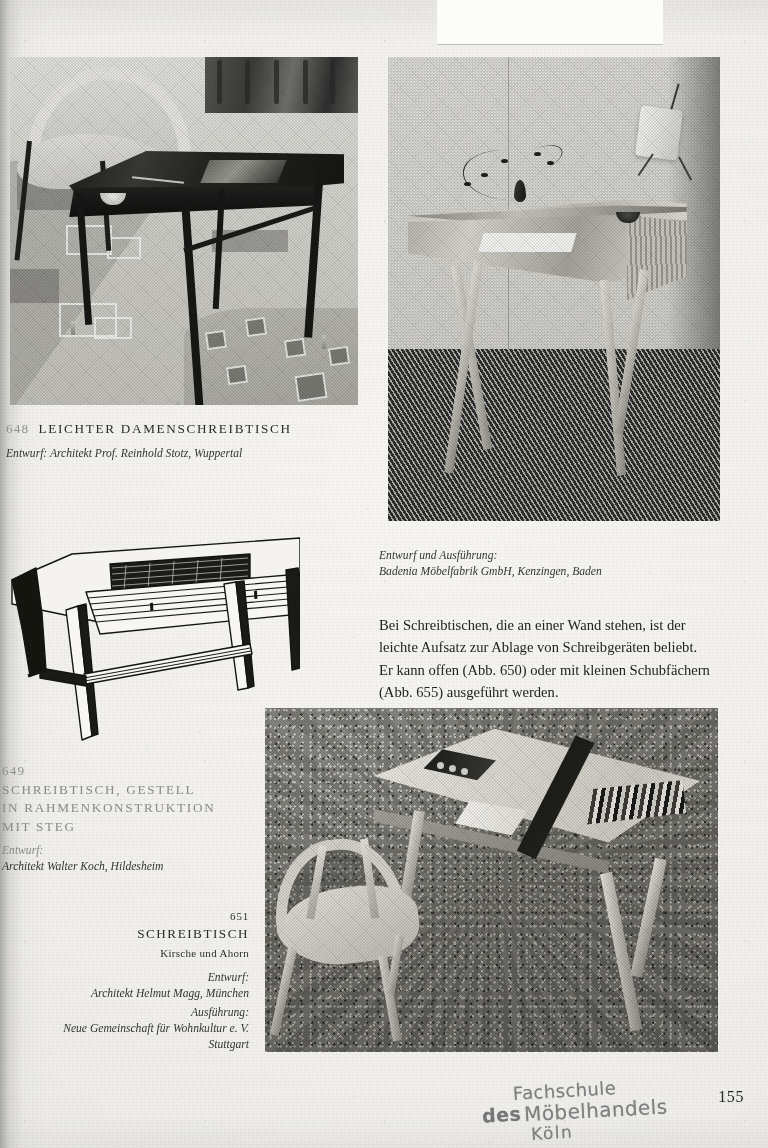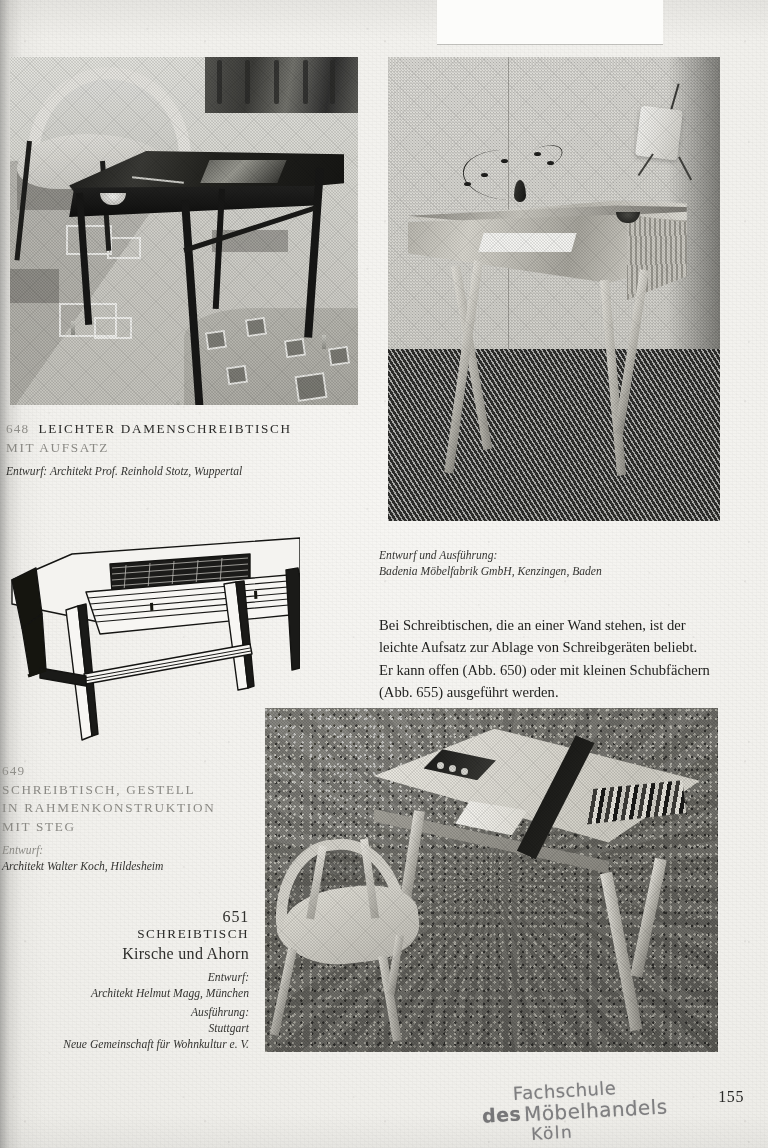--- a/index.html
+++ b/index.html
@@ -383,21 +383,21 @@
   .cap-sub {
     font-family: "Liberation Serif", serif;
     font-style: italic;
     font-size: 11.6px;
     color: #343431;
     line-height: 16px;
     white-space: nowrap;
   }
   .cap-plain {
     font-family: "Liberation Serif", serif;
-    font-size: 16px;
+    font-size: 11px;
     color: #2f2f2c;
     line-height: 17px;
     letter-spacing: .3px;
     white-space: nowrap;
   }
   .faded-text { color: #8a8984; }
 
   #body-text {
     position: absolute;
     left: 379px; top: 614px; width: 336px;
@@ -598,23 +598,20 @@
     <div class="f4-chair-arm" style="left:21%; top:38%; width:8px; height:80px; transform:rotate(-8deg);"></div>
     <div class="f4-chair-leg" style="left:5%; top:70%; width:9px; height:88px; transform:rotate(12deg);"></div>
     <div class="f4-chair-leg" style="left:25%; top:72%; width:9px; height:86px; transform:rotate(-10deg);"></div>
     <div class="f4-chair-leg" style="left:29%; top:66%; width:8px; height:60px; transform:rotate(9deg);"></div>
   </div>
 
   <div class="cap-block" style="left:6px; top:420px;">
     <div class="cap-head">
       <span class="cap-num faded">648</span><span>LEICHTER DAMENSCHREIBTISCH</span>
     </div>
-    <div class="cap-head">
-      <span class="faded-text">MIT AUFSATZ</span>
-    </div>
     <div class="cap-sub" style="margin-top:7px;">Entwurf: Architekt Prof. Reinhold Stotz, Wuppertal</div>
   </div>
 
   <div class="cap-block" style="left:379px; top:540px;">
     <div class="cap-sub" style="margin-top:8px;">Entwurf und Ausführung:</div>
     <div class="cap-sub">Badenia Möbelfabrik GmbH, Kenzingen, Baden</div>
   </div>
 
   <div id="body-text">
     <span>Bei Schreibtischen, die an einer Wand stehen, ist der</span>
@@ -640,22 +637,22 @@
     <div class="cap-sub">Architekt Walter Koch, Hildesheim</div>
   </div>
 
   <div class="cap-block" style="left:0px; top:908px; width:249px; text-align:right;">
     <div class="cap-plain" style="letter-spacing:.8px;">651</div>
     <div class="cap-head" style="letter-spacing:1.5px;font-family:Liberation Serif, serif;">SCHREIBTISCH</div>
     <div class="cap-plain" style="margin-top:1px;">Kirsche und Ahorn</div>
     <div class="cap-sub" style="margin-top:8px;">Entwurf:</div>
     <div class="cap-sub">Architekt Helmut Magg, München</div>
     <div class="cap-sub" style="margin-top:3px;">Ausführung:</div>
+    <div class="cap-sub">Neue Gemeinschaft für Wohnkultur e. V.</div>
     <div class="cap-sub">Stuttgart</div>
-    <div class="cap-sub">Neue Gemeinschaft für Wohnkultur e. V.</div>
   </div>
 
   <div id="stamp">
     <div class="l1">Fachschule</div>
     <div class="l0">des</div>
     <div class="l2">Möbelhandels</div>
     <div class="l3">Köln</div>
   </div>
 
   <div id="page-number">155</div>

